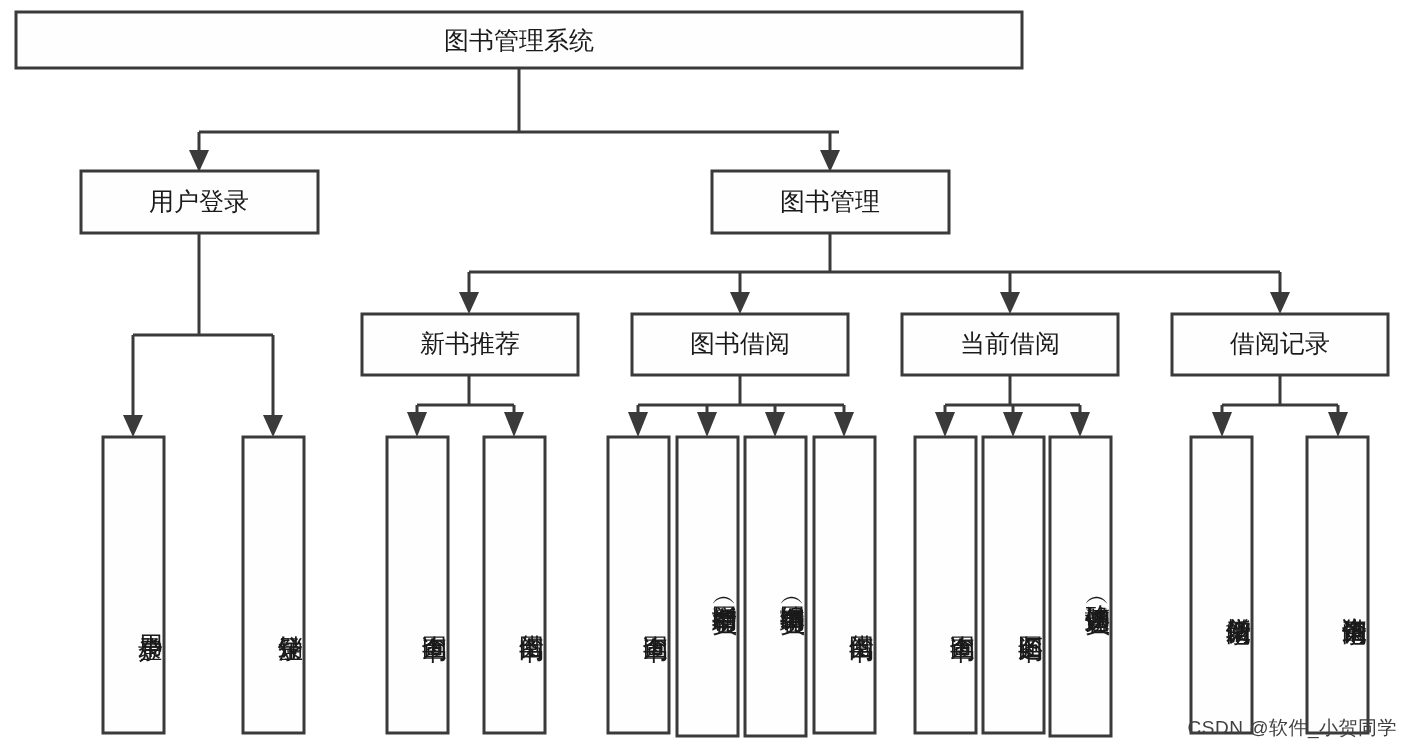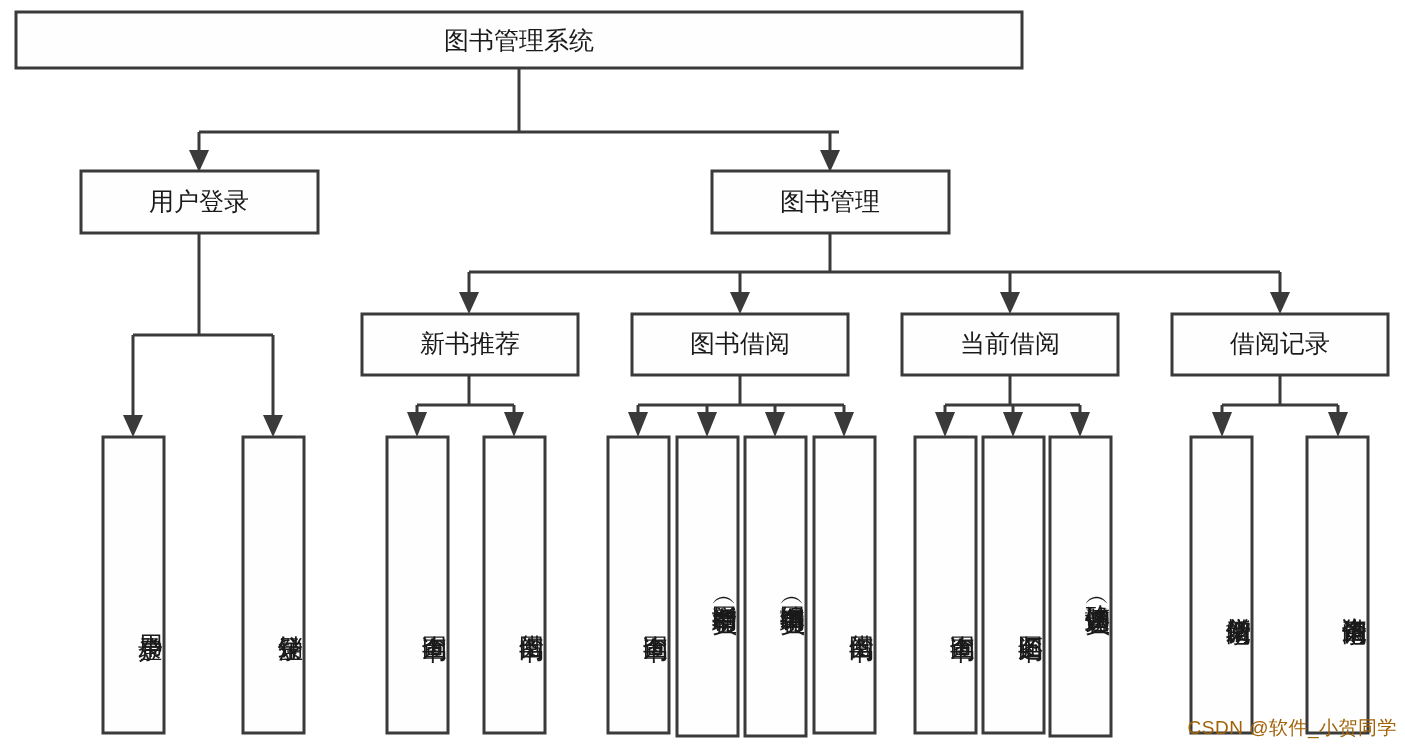--- a/index.html
+++ b/index.html
@@ -64,21 +64,21 @@
     text-align: center;
     white-space: nowrap;
     pointer-events: none;
   }
   .watermark {
     position: absolute;
     right: 8px;
     bottom: 6px;
     font-family: "Liberation Sans", "DejaVu Sans", sans-serif;
     font-size: 19px;
-    color: #a16207;
+    color: #404040;
     letter-spacing: 0.5px;
     white-space: nowrap;
   }
 </style>
 </head>
 <body>
 
 <div id="diagram-root">
 
   <svg id="tree-svg" viewBox="0 0 1405 747">

